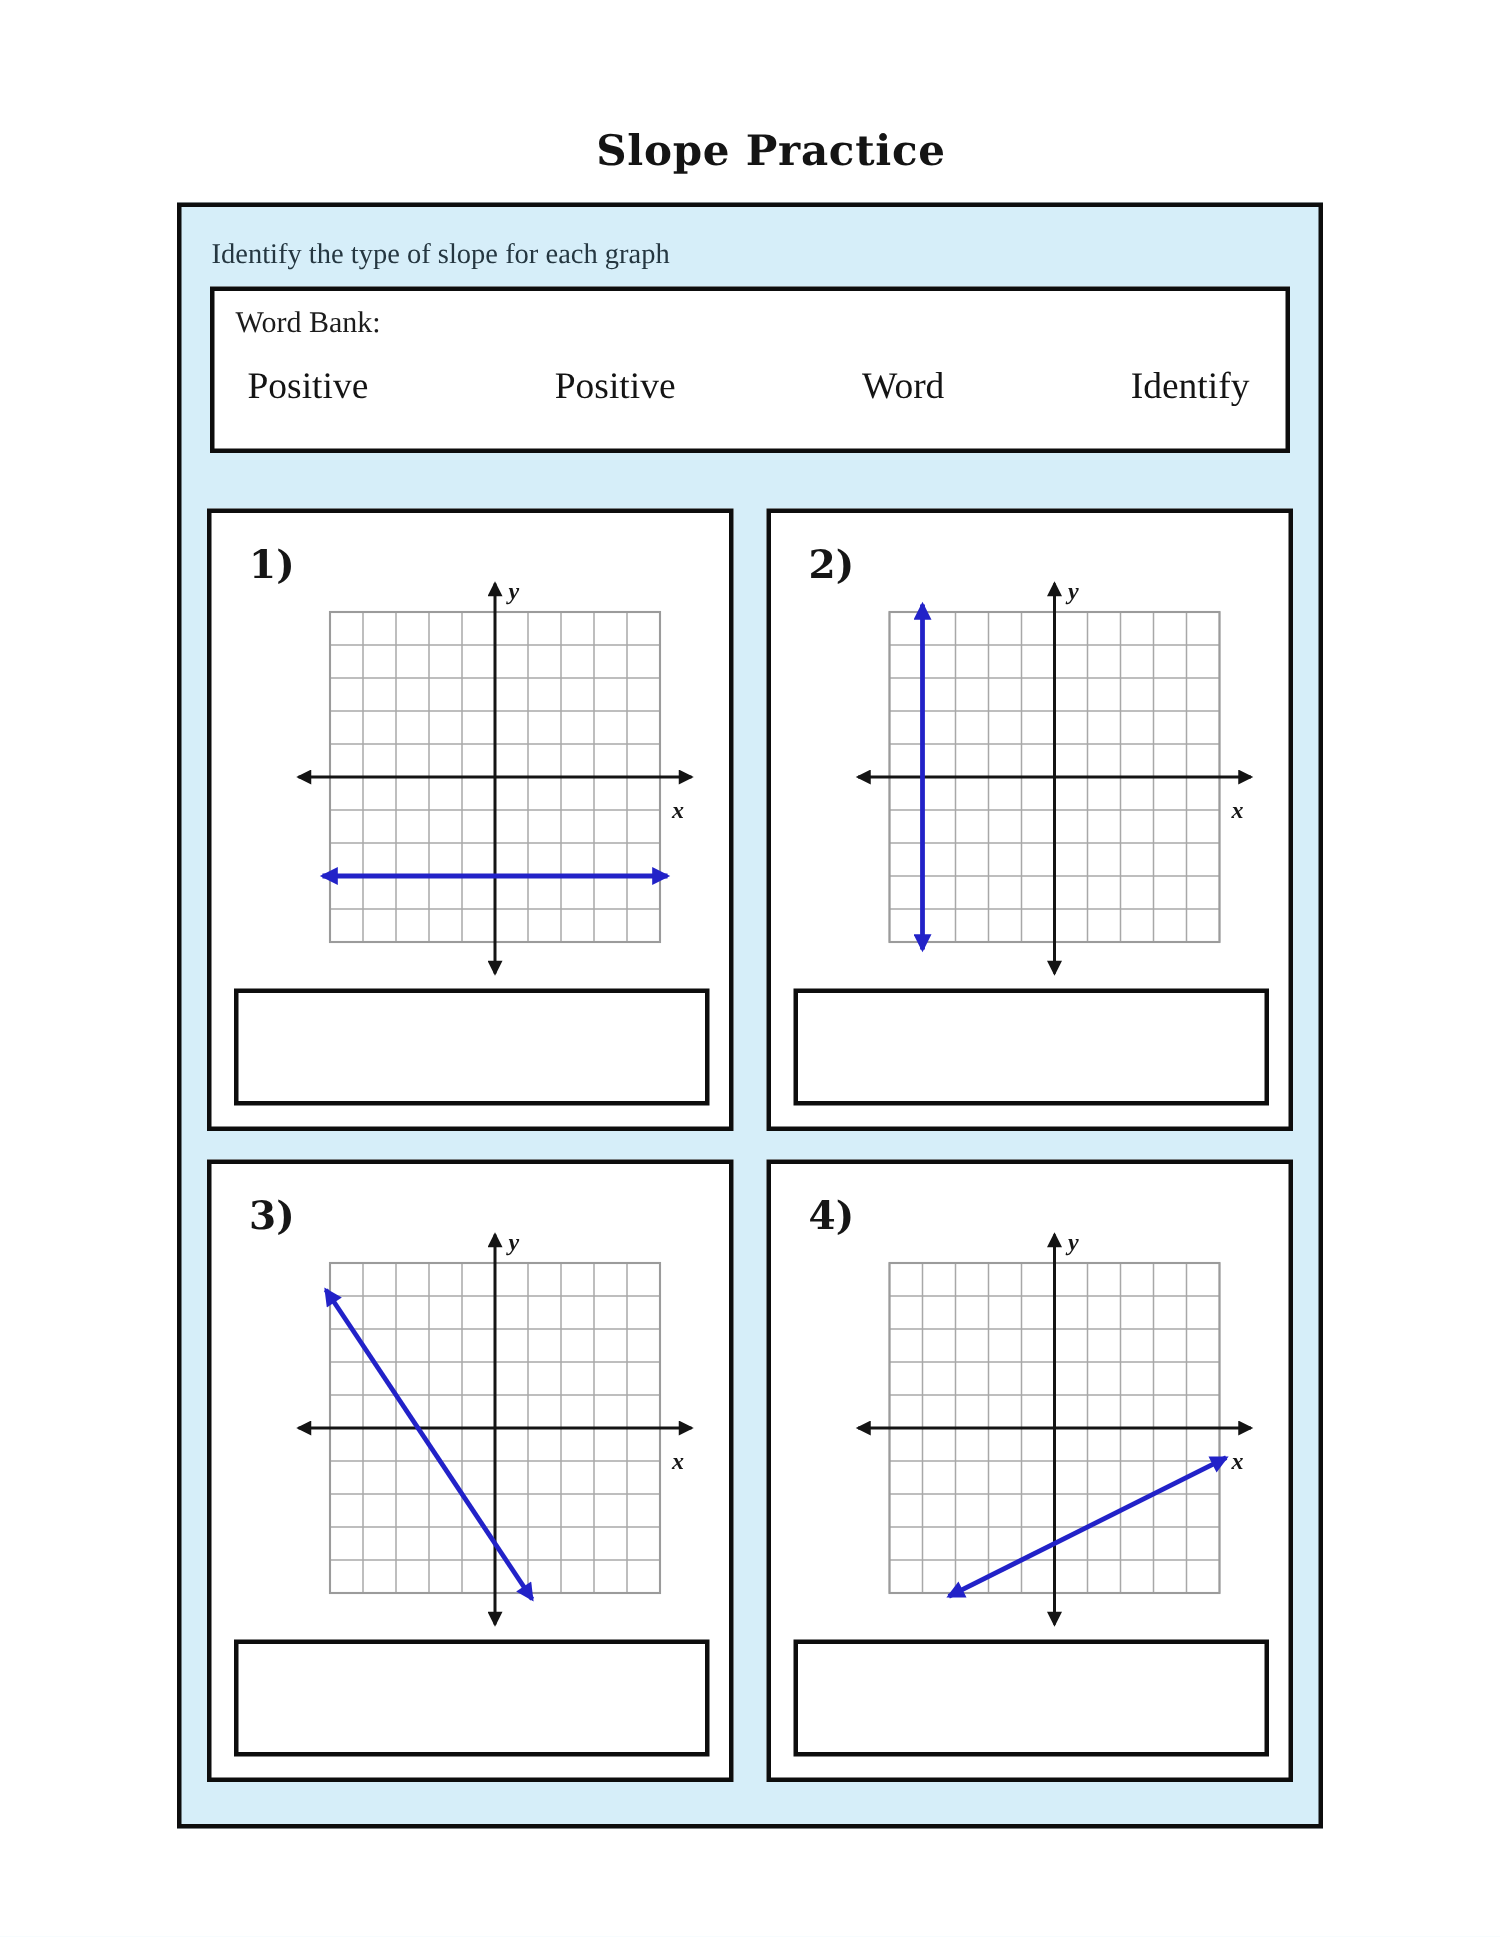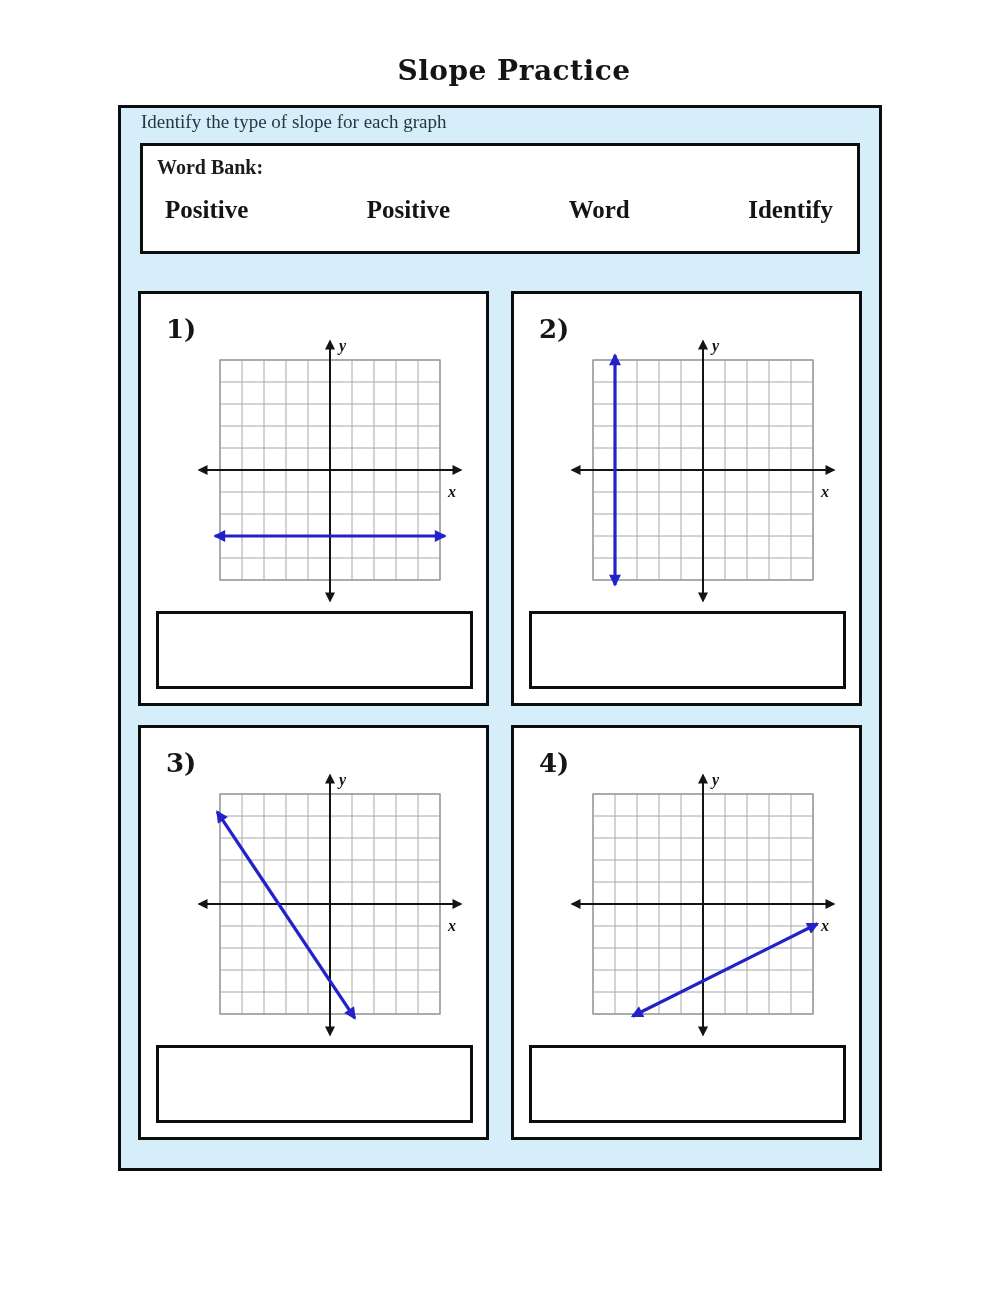--- a/index.html
+++ b/index.html
@@ -1,27 +1,27 @@
 <!DOCTYPE html>
 <html><head>
 <meta charset="utf-8">
 <title>Slope Practice</title>
 <style>
   html,body{margin:0;padding:0;background:#ffffff;}
   .page{width:1000px;height:1291px;position:relative;background:#ffffff;
         font-family:"Liberation Serif",serif;color:#111;}
-  .page-title{padding-top:54px;text-align:center;
+  .page-title{padding-top:84px;text-align:center;
         font-family:"DejaVu Serif",serif;font-weight:700;font-size:28px;
         letter-spacing:0.5px;color:#141414;margin-left:28px;}
   .panel{width:764px;margin:18px auto 0;box-sizing:border-box;
         border:3px solid #0d0d0d;background:#d6eef9;
-        padding:1px 17px 28px 17px;}
+        padding:19px 17px 28px 17px;}
   .instruction{font-size:19px;color:#253741;margin:2px 0 10px 3px;}
   .word-bank{border:3px solid #0d0d0d;background:#ffffff;margin:6px 2px 0 2px;
-        padding:10px 14px 27px 14px;font-weight:bold;}
+        padding:10px 14px 27px 14px;}
   .word-bank-label{font-size:20px;color:#1c1c1c;}
   .word-bank-options{display:flex;justify-content:space-between;
         padding:17px 10px 0 8px;font-size:25px;color:#141414;}
   .cards{margin-top:37px;display:grid;grid-template-columns:1fr 1fr;
         gap:19px 22px;}
   .card{position:relative;background:#ffffff;border:3px solid #0d0d0d;
         height:415px;box-sizing:border-box;}
   .problem-number{position:absolute;top:20px;left:25px;
         font-family:"DejaVu Serif",serif;font-weight:700;font-size:26px;color:#161616;}
   .graph{display:block;margin:36px auto 0 44px;}

